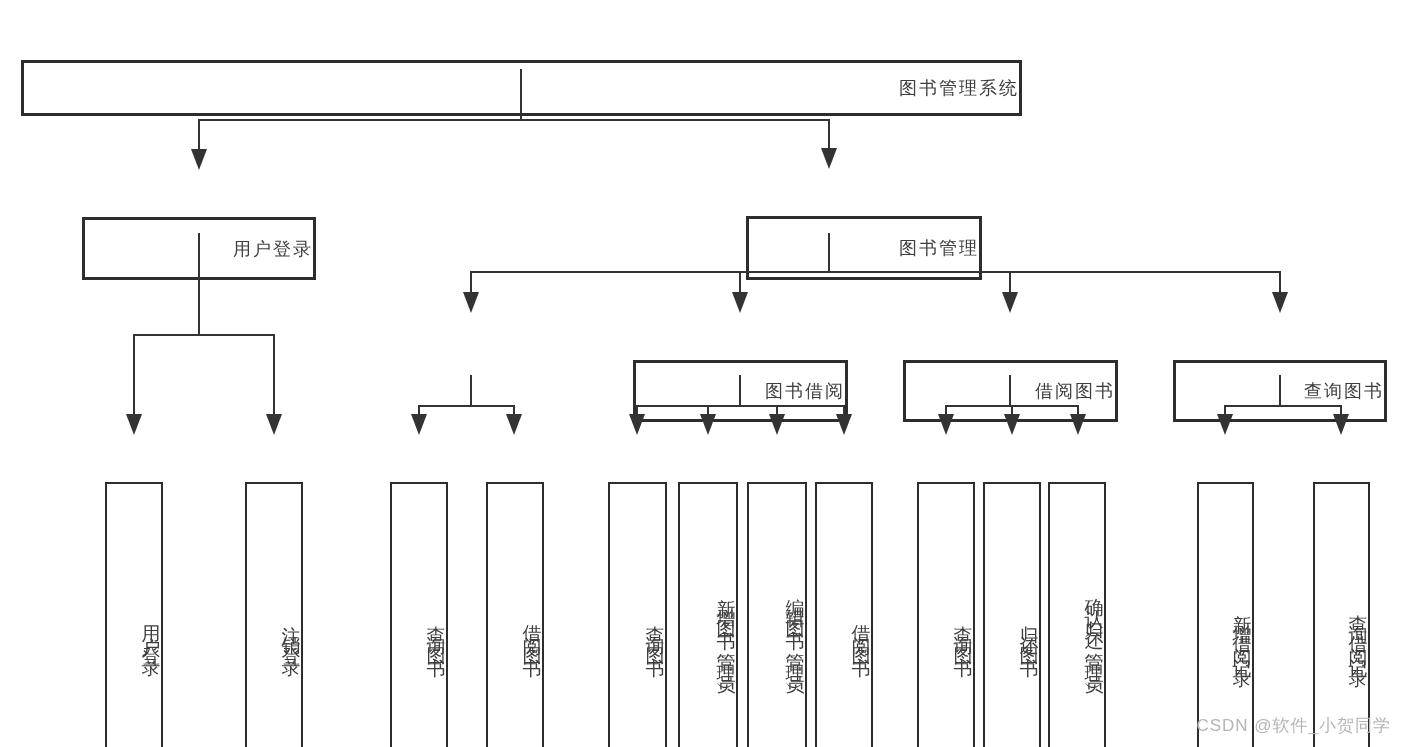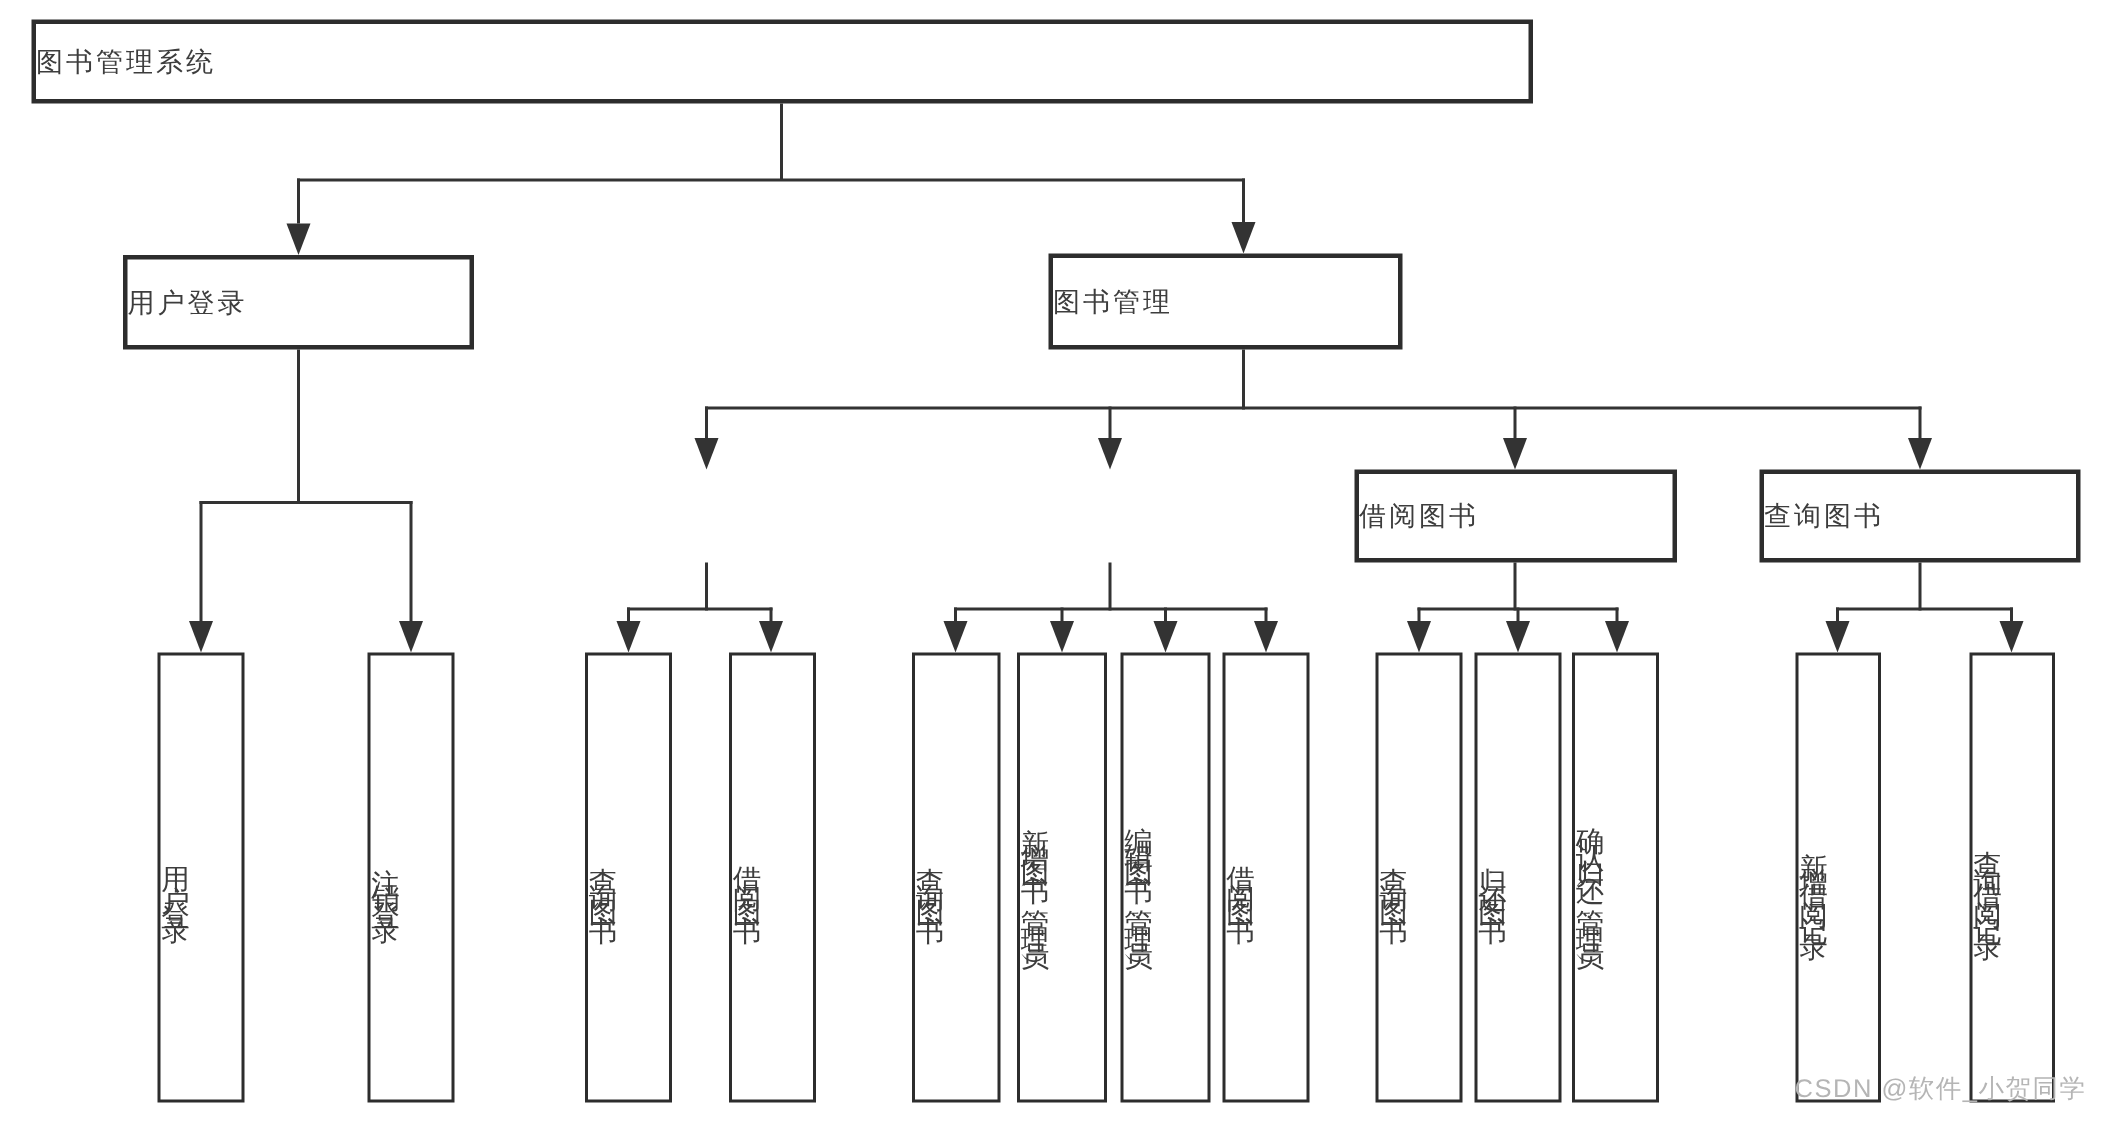--- a/index.html
+++ b/index.html
@@ -11,22 +11,23 @@
     background:#ffffff;
     overflow:hidden;
   }
   
   .box {
     position:absolute;
     background:#ffffff;
     border:3px solid #2d2d2d;
     display:flex;
     align-items:center;
-    justify-content:flex-start;
+    justify-content:flex-end;
     color:#3d3d3d;
+    margin-top:47px;
   }
   .box .lbl { white-space:nowrap; }
   .h-box .lbl {
     font-size:18px;
     letter-spacing:2px;
   }
   .leaf {
     border-width:2px;
     top:435px;
     height:300px;
@@ -35,21 +36,21 @@
     writing-mode:vertical-rl;
     text-orientation:upright;
     font-size:19px;
     letter-spacing:11px;
     line-height:1;
     white-space:normal;
   }
   
   #root-box   { left:21px;  top:13px;  width:1001px; height:56px; }
   #n-user     { left:82px;  top:170px; width:234px;  height:63px; }
-  #n-mgmt     { left:699px; top:169px; width:236px;  height:64px; }
+  #n-mgmt     { left:746px; top:169px; width:236px;  height:64px; }
   .lvl3       { top:313px; height:62px; }
   #n-newrec   { left:363px;  width:215px; }
   #n-borrow   { left:633px;  width:215px; }
   #n-current  { left:903px;  width:215px; }
   #n-records  { left:1173px; width:214px; }
   #l-login    { left:105px;  width:58px; }
   #l-logout   { left:245px;  width:58px; }
   #l-nr-q     { left:390px;  width:58px; }
   #l-nr-b     { left:486px;  width:58px; }
   #l-bb-q     { left:608px;  width:59px; }
@@ -114,20 +115,23 @@
   <div class="hline" style="left:470px;top:271px;width:811px;"></div>
   <div class="vline" style="left:470px;top:271px;height:22px;"></div>
   <div class="ahead" style="left:463px;top:292px;"></div>
   <div class="vline" style="left:739px;top:271px;height:22px;"></div>
   <div class="ahead" style="left:732px;top:292px;"></div>
   <div class="vline" style="left:1009px;top:271px;height:22px;"></div>
   <div class="ahead" style="left:1002px;top:292px;"></div>
   <div class="vline" style="left:1279px;top:271px;height:22px;"></div>
   <div class="ahead" style="left:1272px;top:292px;"></div>
 
+  <div class="box h-box lvl3" id="n-borrow">
+    <span class="lbl">图书借阅</span>
+  </div>
   <div class="box h-box lvl3" id="n-current">
     <span class="lbl">借阅图书</span>
   </div>
   <div class="box h-box lvl3" id="n-records">
     <span class="lbl">查询图书</span>
   </div>
 
   <div class="vline" style="left:470px;top:375px;height:32px;"></div>
   <div class="hline" style="left:418px;top:405px;width:97px;"></div>
   <div class="vline" style="left:418px;top:405px;height:10px;"></div>

